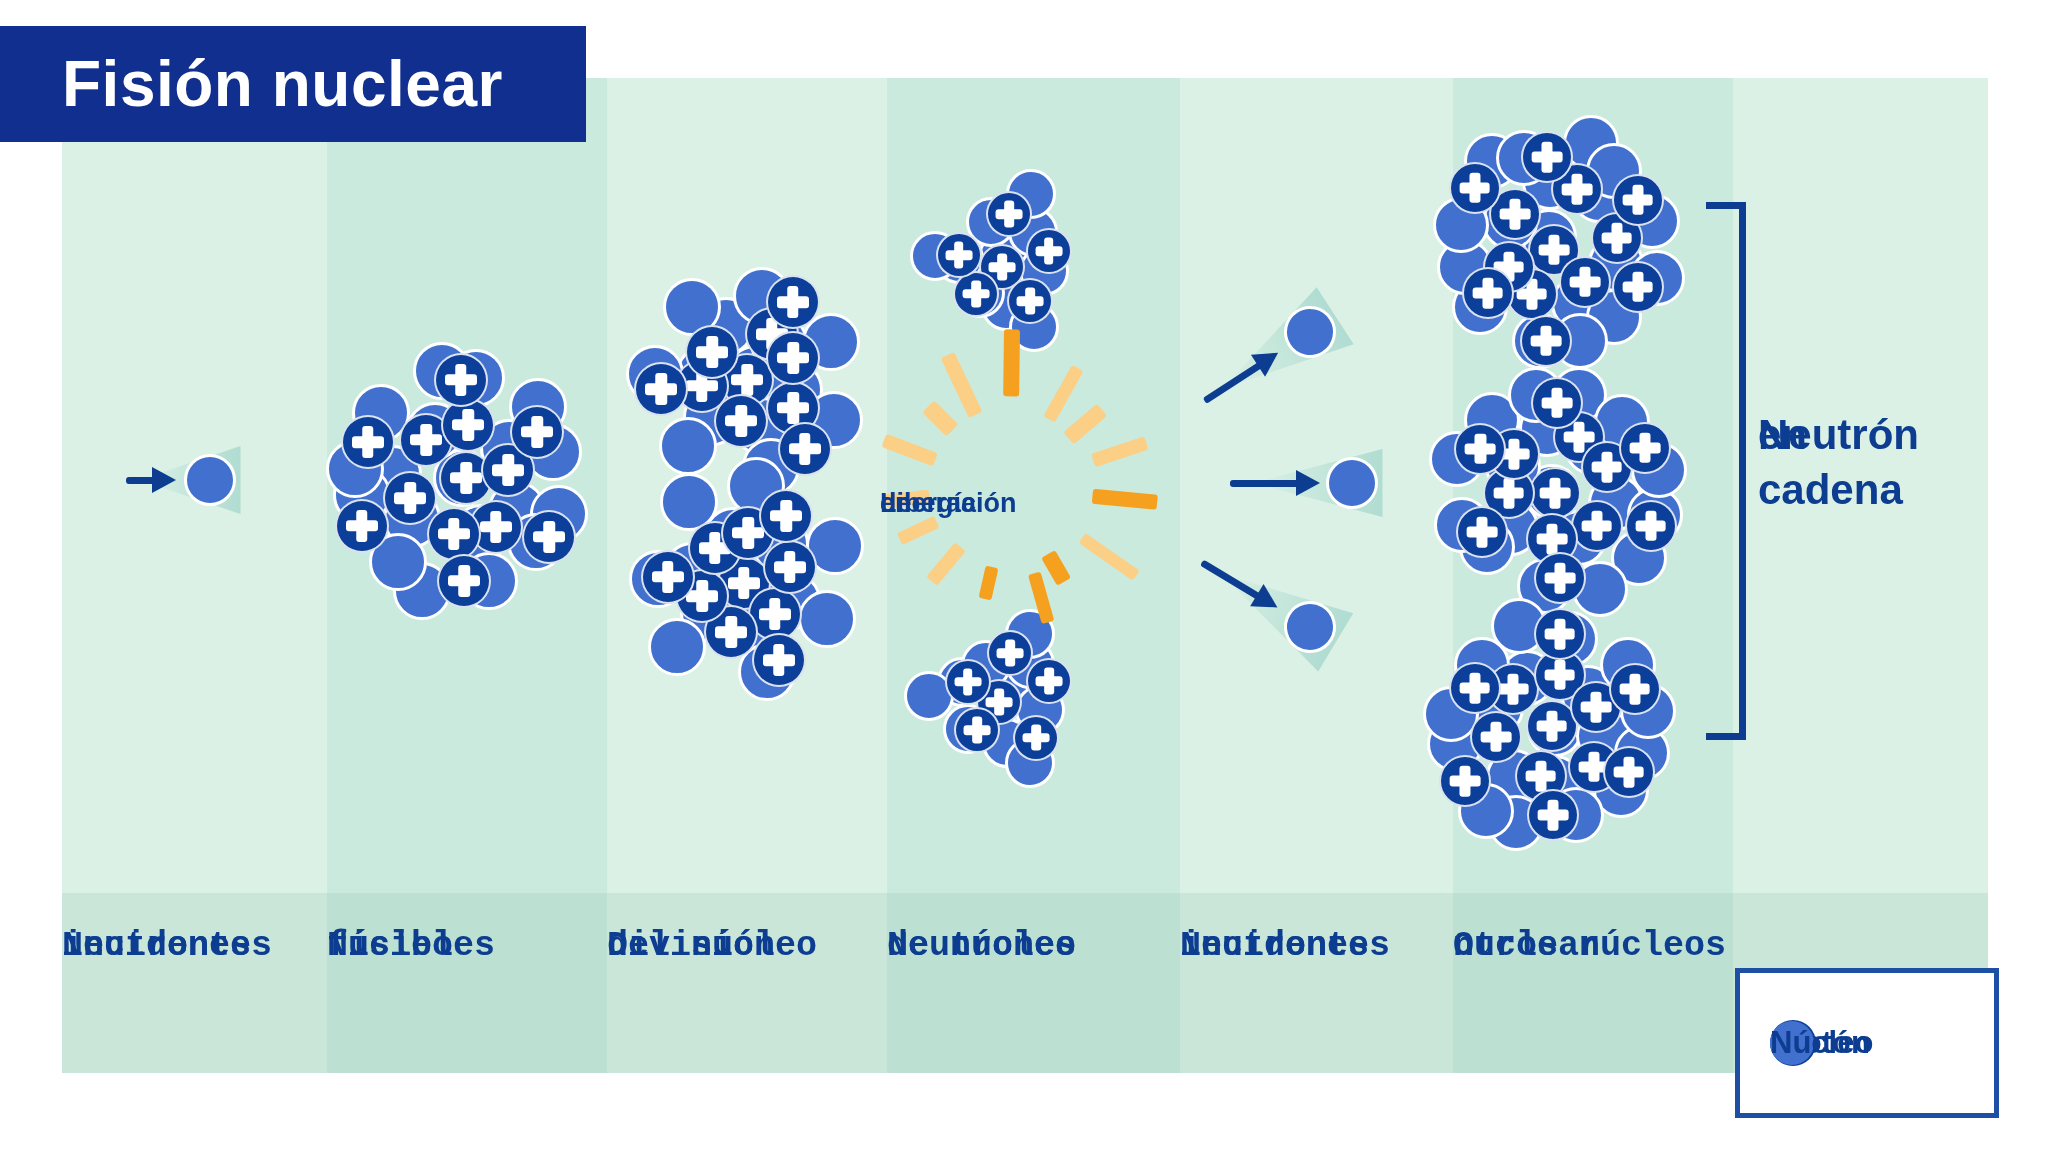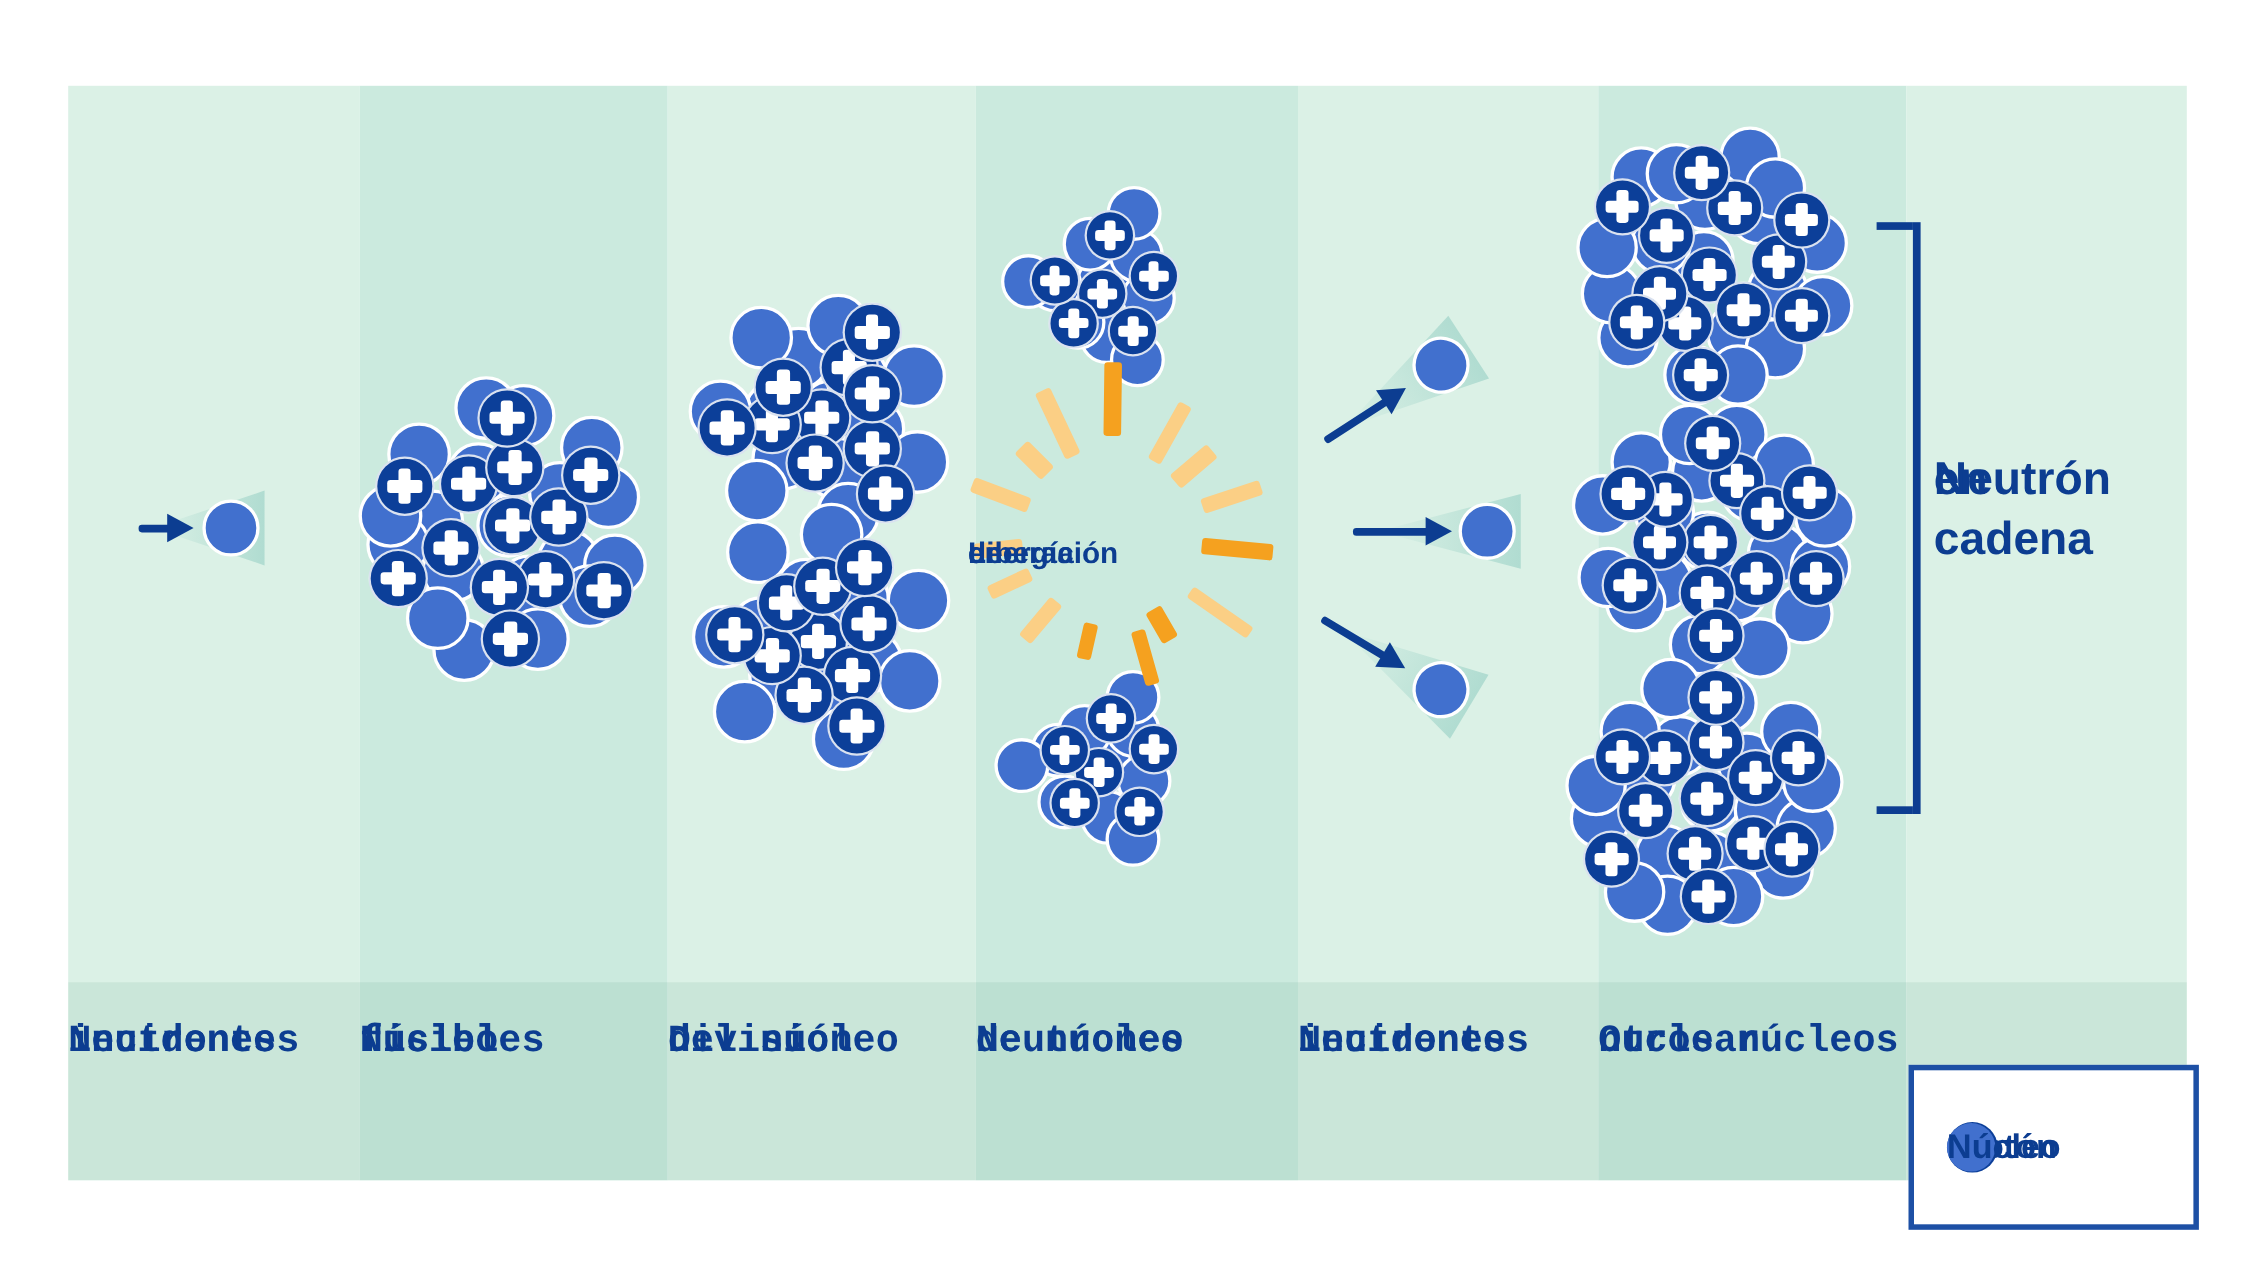--- a/index.html
+++ b/index.html
@@ -65,20 +65,23 @@
       <div class="band" style="left: 62px; top: 78px; width: 265px; height: 995px; background: rgb(219, 241, 230);"></div>
       <div class="band" style="left: 327px; top: 78px; width: 280px; height: 995px; background: rgb(203, 234, 222);"></div>
       <div class="band" style="left: 607px; top: 78px; width: 280px; height: 995px; background: rgb(219, 241, 230);"></div>
       <div class="band" style="left: 887px; top: 78px; width: 293px; height: 995px; background: rgb(203, 234, 222);"></div>
       <div class="band" style="left: 1180px; top: 78px; width: 273px; height: 995px; background: rgb(219, 241, 230);"></div>
       <div class="band" style="left: 1453px; top: 78px; width: 280px; height: 995px; background: rgb(203, 234, 222);"></div>
       <div class="band" style="left: 1733px; top: 78px; width: 255px; height: 995px; background: rgb(219, 241, 230);"></div>
       <div class="strip-overlay" style="left: 62px; top: 893px; width: 1926px; height: 180px;"></div>
     </div>
 
+  <div class="title-box">
+    <span>Fisión nuclear</span>
+  </div>
 
   <div id="clusters-layer" style="left:0;top:0;width:100%;height:100%;">
       <div style="left: 459px; top: 483px; width: 0px; height: 0px; z-index: 10;">
         <div class="particle neutron-p" style="left: -26.3309px; top: -34.253px; width: 58px; height: 58px;"></div>
         <div class="particle neutron-p" style="left: 29.3554px; top: -1.80375px; width: 58px; height: 58px;"></div>
         <div class="particle neutron-p" style="left: -6.84247px; top: 21.4914px; width: 58px; height: 58px;"></div>
         <div class="particle neutron-p" style="left: -76.1727px; top: 7.10356px; width: 58px; height: 58px;"></div>
         <div class="particle neutron-p" style="left: -94.6383px; top: -37.6571px; width: 58px; height: 58px;"></div>
         <div class="particle neutron-p" style="left: -52.9868px; top: -80.6376px; width: 58px; height: 58px;"></div>
         <div class="particle neutron-p" style="left: 21.4827px; top: -64.0807px; width: 58px; height: 58px;"></div>

